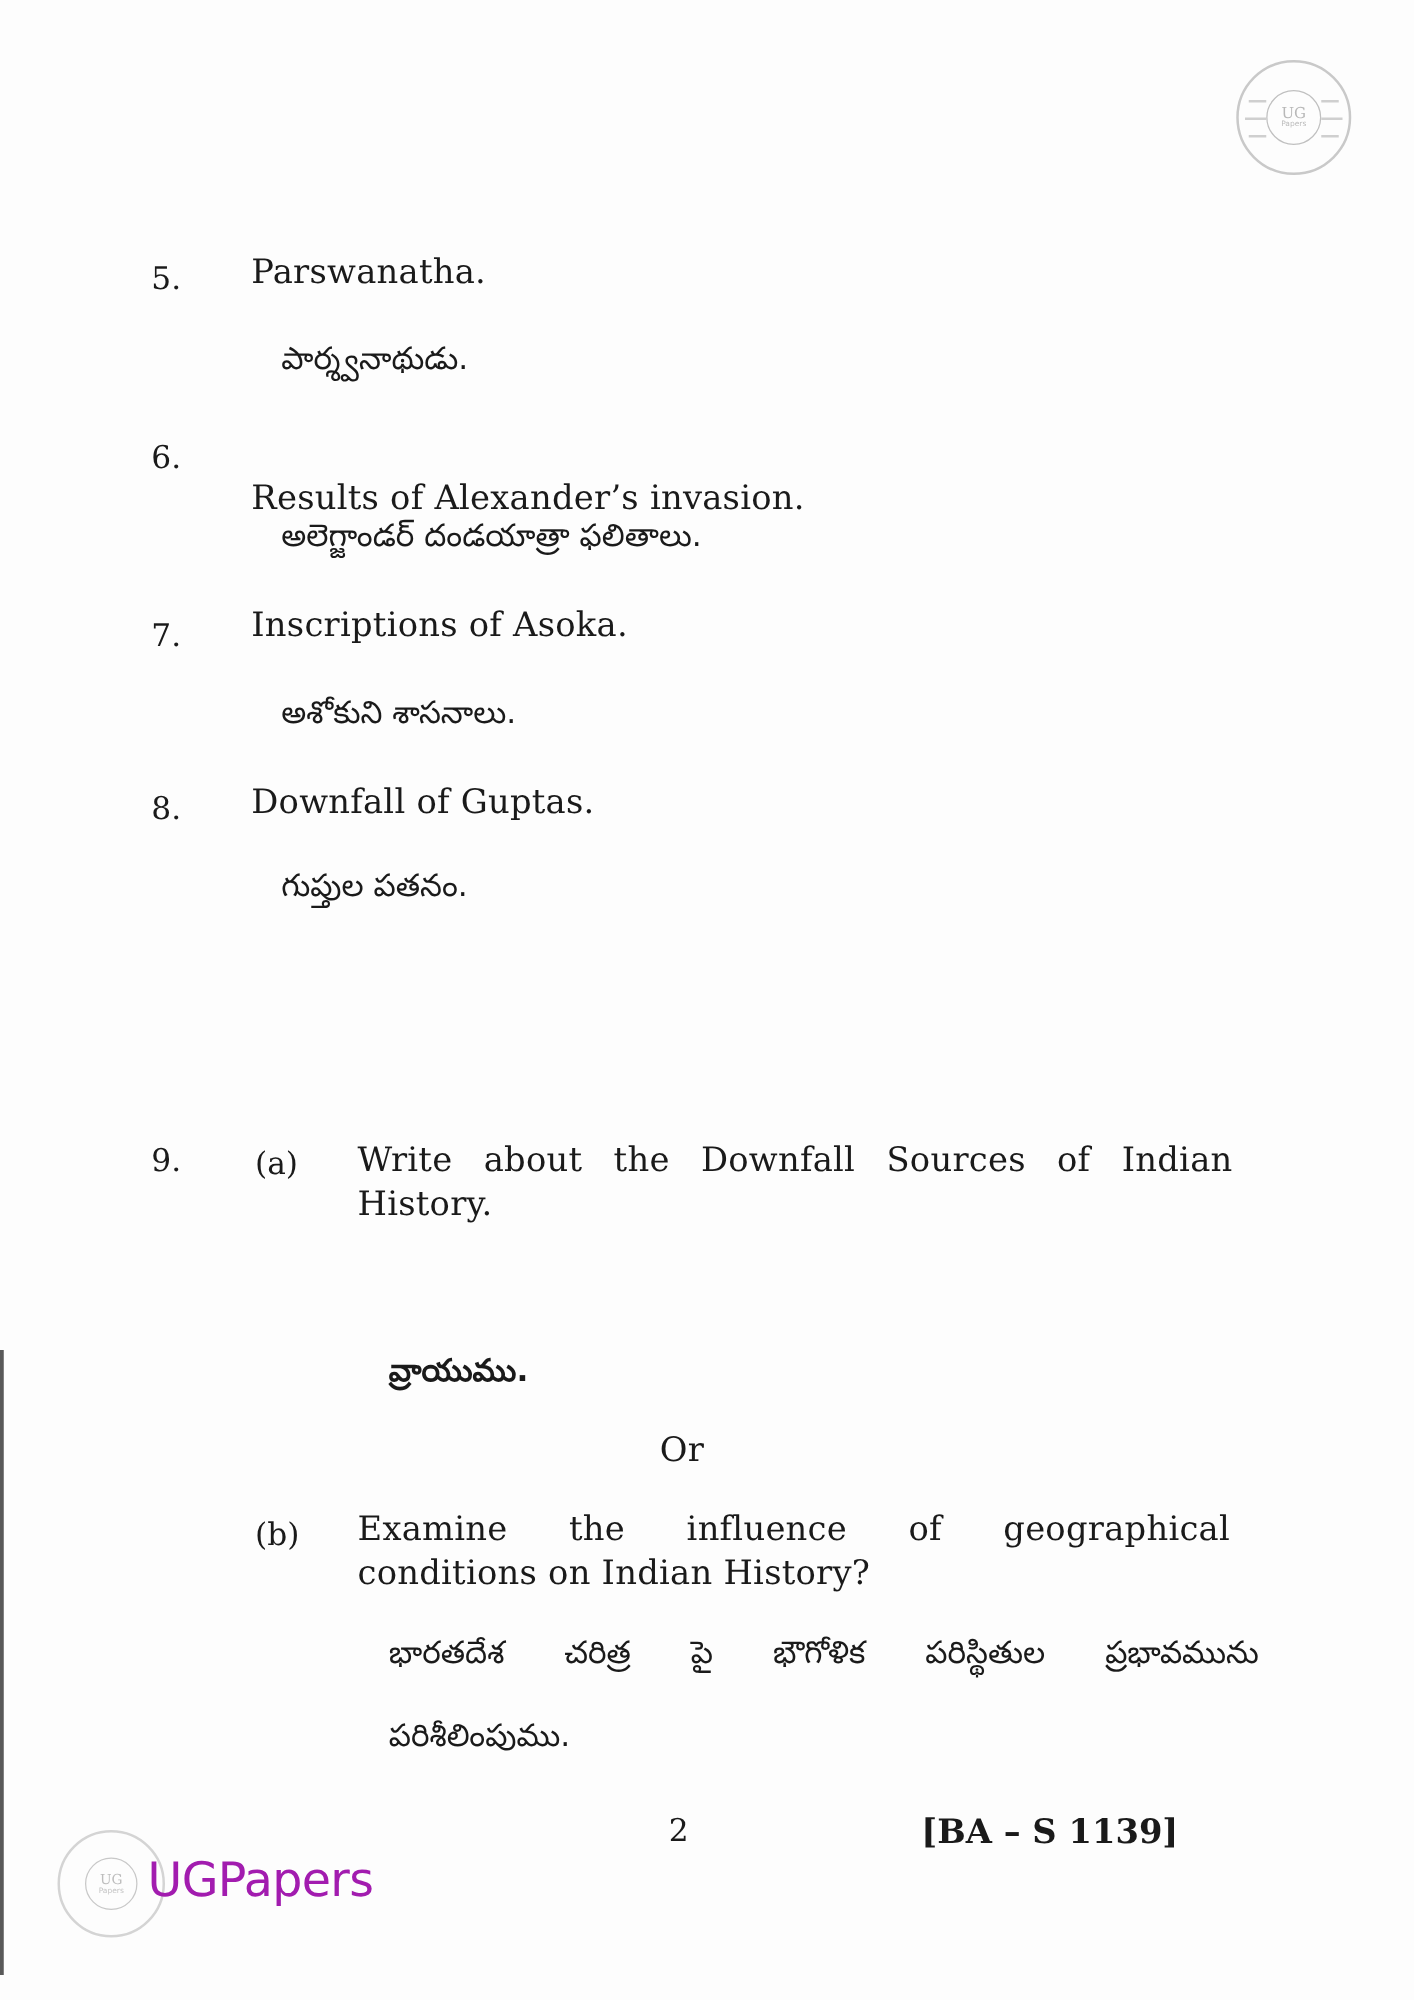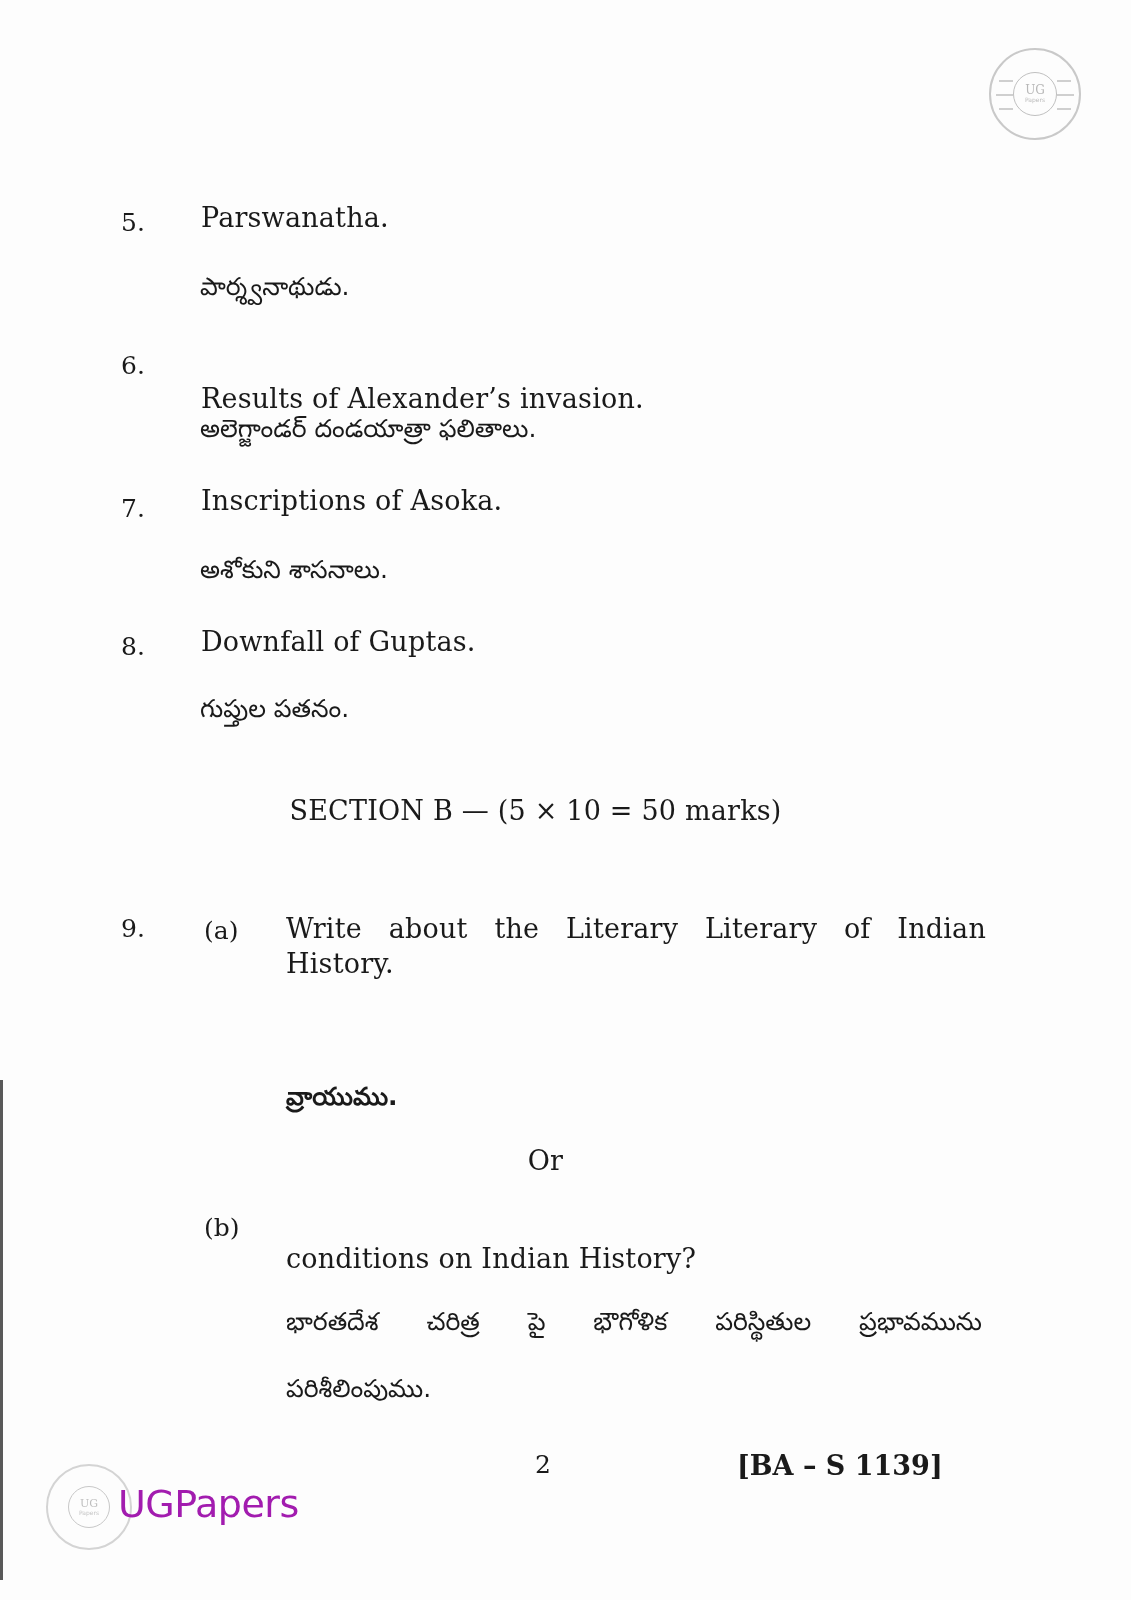--- a/index.html
+++ b/index.html
@@ -5,21 +5,21 @@
   html, body { margin: 0; padding: 0; }
   body {
     width: 1131px; height: 1600px; overflow: hidden; position: relative;
     background: #fdfdfd;
     font-family: "DejaVu Serif", "Liberation Serif", serif;
     color: #1a1a1a;
   }
   .page { position: absolute; left: 0; top: 0; width: 1131px; height: 1600px; }
   .abs { position: absolute; white-space: nowrap; }
   .en { font-family: "DejaVu Serif", "Liberation Serif", serif; font-size: 27px; letter-spacing: 0.2px; }
-  .te { font-family: "DejaVu Sans", "Liberation Sans", sans-serif; font-size: 25px; }
+  .te { font-family: "DejaVu Sans", "Liberation Sans", sans-serif; font-size: 25px; margin-left: 25px; }
   .num { font-family: "DejaVu Serif", "Liberation Serif", serif; font-size: 25px; }
   .center { text-align: center; }
   .justify { text-align: justify; text-align-last: justify; }
 
   
   .logo-top {
     position: absolute; left: 989px; top: 48px; width: 92px; height: 92px;
     border-radius: 50%; border: 2px solid #c9c9c9; box-sizing: border-box;
   }
   .logo-top .inner {
@@ -78,32 +78,32 @@
   <div class="abs te" style="left:200px; top:414px;">అలెగ్జాండర్  దండయాత్రా ఫలితాలు.</div>
 
   <div class="abs num" style="left:121px; top:494px;">7.</div>
   <div class="abs en" style="left:201px; top:485px;">Inscriptions of Asoka.</div>
   <div class="abs te" style="left:200px; top:555px;">అశోకుని శాసనాలు.</div>
 
   <div class="abs num" style="left:121px; top:632px;">8.</div>
   <div class="abs en" style="left:201px; top:626px;">Downfall of Guptas.</div>
   <div class="abs te" style="left:200px; top:694px;">గుప్తుల పతనం.</div>
 
-  <div class="abs en center" style="left:0; width:1071px; top:795px;">SECTION B — (5 × 10 = 50 marks)</div>
 
   <div class="abs num" style="left:121px; top:914px;">9.</div>
 
   <div class="abs num" style="left:204px; top:916px;">(a)</div>
-  <div class="abs en justify" style="left:286px; top:913px; width:700px;">Write about the Literary Literary of Indian</div>
+  <div class="abs en justify" style="left:286px; top:913px; width:700px;">Write about the Downfall Sources of Indian</div>
   <div class="abs en" style="left:286px; top:948px;">History.</div>
   <div class="abs te" style="left:286px; top:1082px;font-weight:bold;">వ్రాయుము.</div>
 
   <div class="abs en center" style="left:0; width:1091px; top:1145px;">Or</div>
 
   <div class="abs num" style="left:204px; top:1213px;">(b)</div>
+  <div class="abs en justify" style="left:286px; top:1208px; width:698px;">Examine the influence of geographical</div>
   <div class="abs en" style="left:286px; top:1243px;">conditions on Indian History?</div>
   <div class="abs te justify" style="left:286px; top:1307px; width:696px;">భారతదేశ చరిత్ర పై భౌగోళిక పరిస్థితుల ప్రభావమును</div>
   <div class="abs te" style="left:286px; top:1374px;">పరిశీలింపుము.</div>
 
   <div class="wm-circle">
     <div class="inner">
       <span class="ug">UG</span>
       <span class="pp">Papers</span>
     </div>
   </div>

